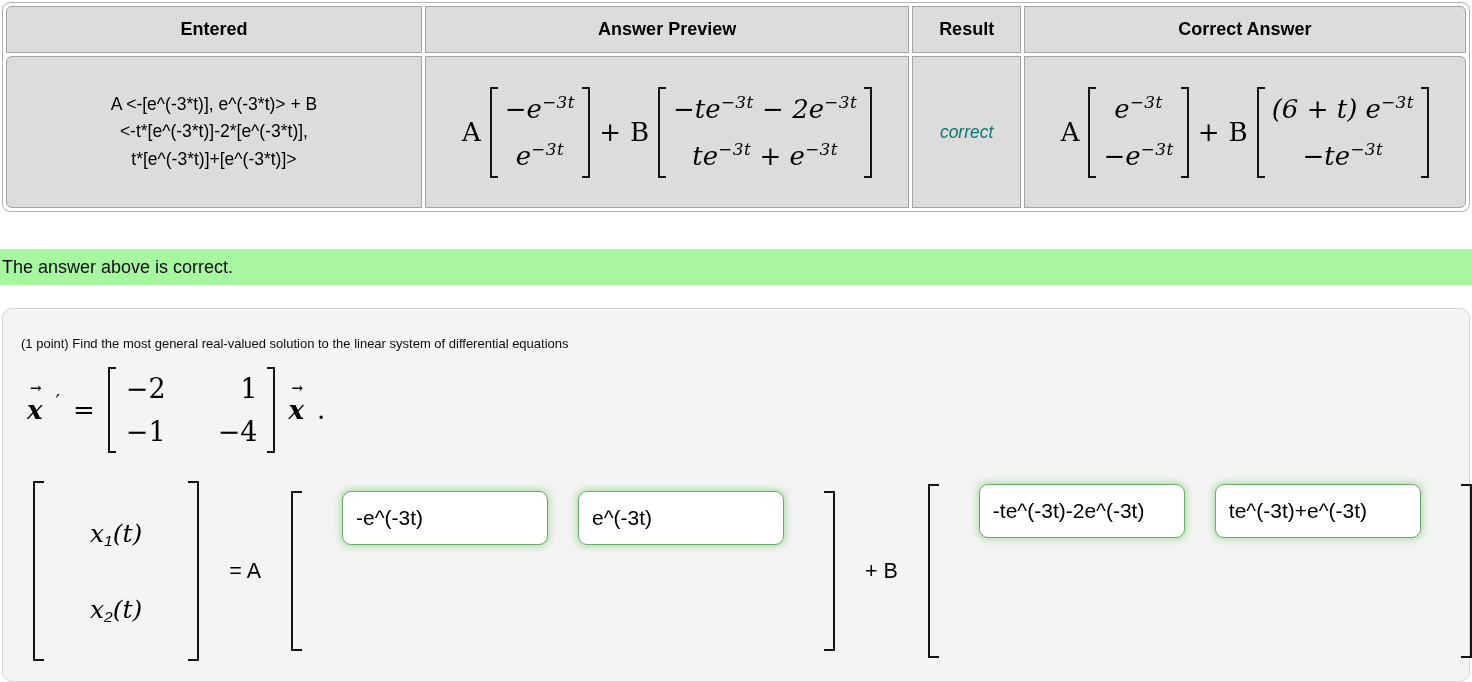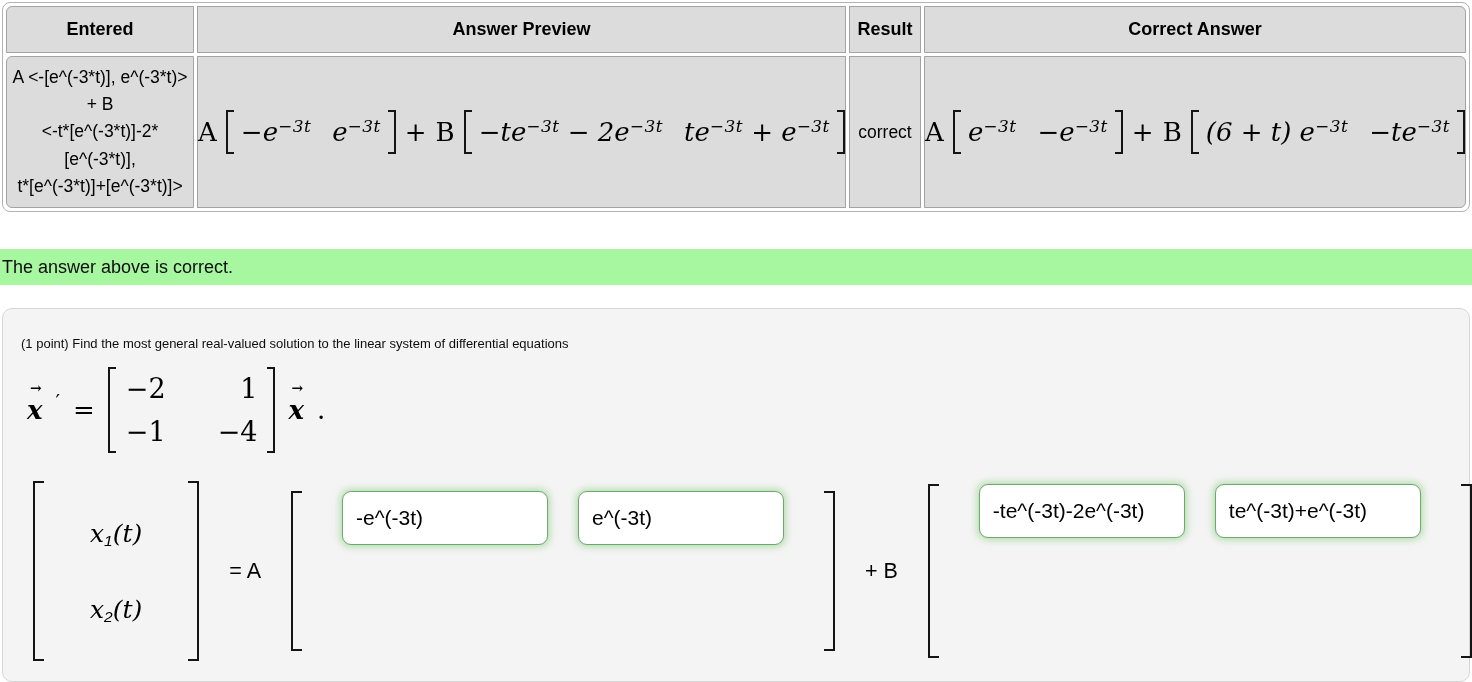--- a/index.html
+++ b/index.html
@@ -16,32 +16,32 @@
   th.c-preview, td.c-preview { width: 33.1%; }
   th.c-result, td.c-result { width: 7.4%; }
   th.c-correct, td.c-correct { width: 30.2%; border-top-right-radius: 6px; }
   th.c-entered { border-top-left-radius: 6px; }
   td.c-entered { border-bottom-left-radius: 6px; }
   th.c-correct { border-top-right-radius: 6px; }
   td.c-correct { border-bottom-right-radius: 6px; }
 
   .entered-lines { text-align: center; font-size: 17.5px; line-height: 1.55; }
   td.c-result { background: #a7f7a0; text-align: center; }
-  .result-text { color: #000000; font-size: 17.5px; }
+  .result-text { color: #0f766e; font-size: 17.5px; font-style: italic; }
 
   
   .math-row { display: flex; align-items: center; justify-content: center; gap: 9px; font-size: 26px; font-family: "DejaVu Serif", serif; }
   .mu { font-family: "DejaVu Serif", serif; font-style: normal; }
   .mi { font-family: "DejaVu Serif", serif; font-style: italic; }
   .sp { font-size: 0.65em; position: relative; top: -0.55em; font-style: italic; letter-spacing: 0.5px; }
   .mx { display: flex; align-items: stretch; }
   .brk { width: 8px; border: 0 solid #141414; }
   .brk.l { border-left-width: 2px; border-top-width: 2px; border-bottom-width: 2px; }
   .brk.r { border-right-width: 2px; border-top-width: 2px; border-bottom-width: 2px; }
-  .mx-body { display: flex; flex-direction: row; justify-content: center; gap: 21px; padding: 9px 7px; }
+  .mx-body { display: flex; flex-direction: column; justify-content: center; gap: 21px; padding: 9px 7px; }
   .mrow { line-height: 1; white-space: nowrap; text-align: center; }
   .mrow.ralign { text-align: center; }
 
   
   .msg-bar { margin-top: 37px; height: 36px; background: #a7f7a0; display: flex; align-items: center; padding-left: 2px; }
   .msg-bar span { font-size: 18px; color: #0d0d0d; }
 
   
   .problem-box { margin: 23px 2px 0 2px; height: 374px; background: #f4f4f4; border: 1px solid #d6d6d6; border-radius: 10px; padding: 27px 18px 0 18px; }
   .statement { font-size: 13px; color: #0d0d0d; }

